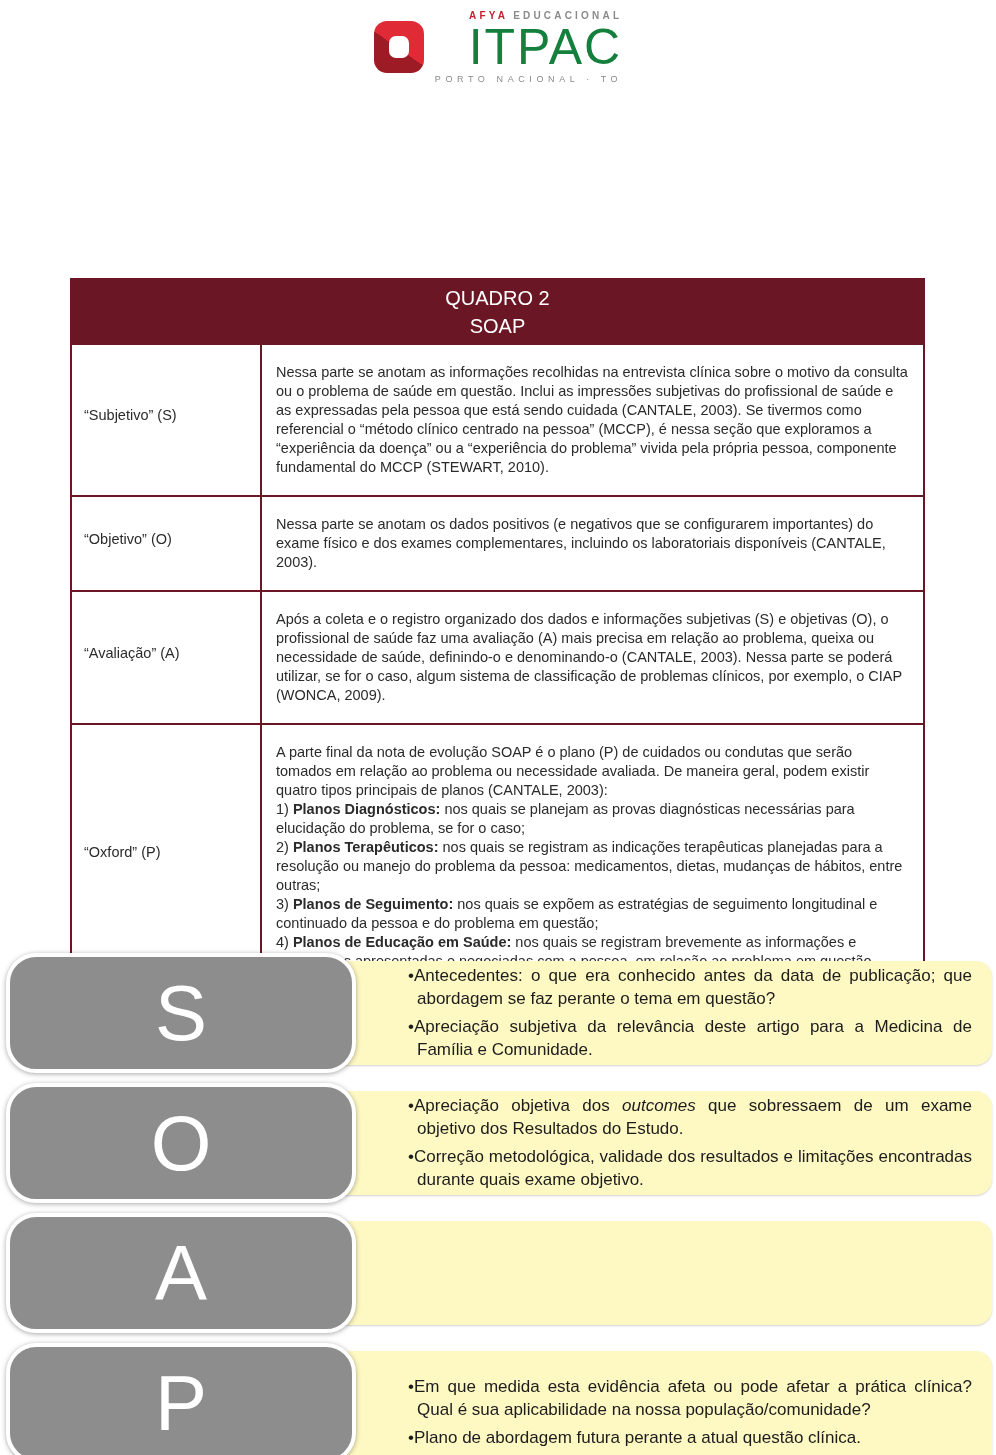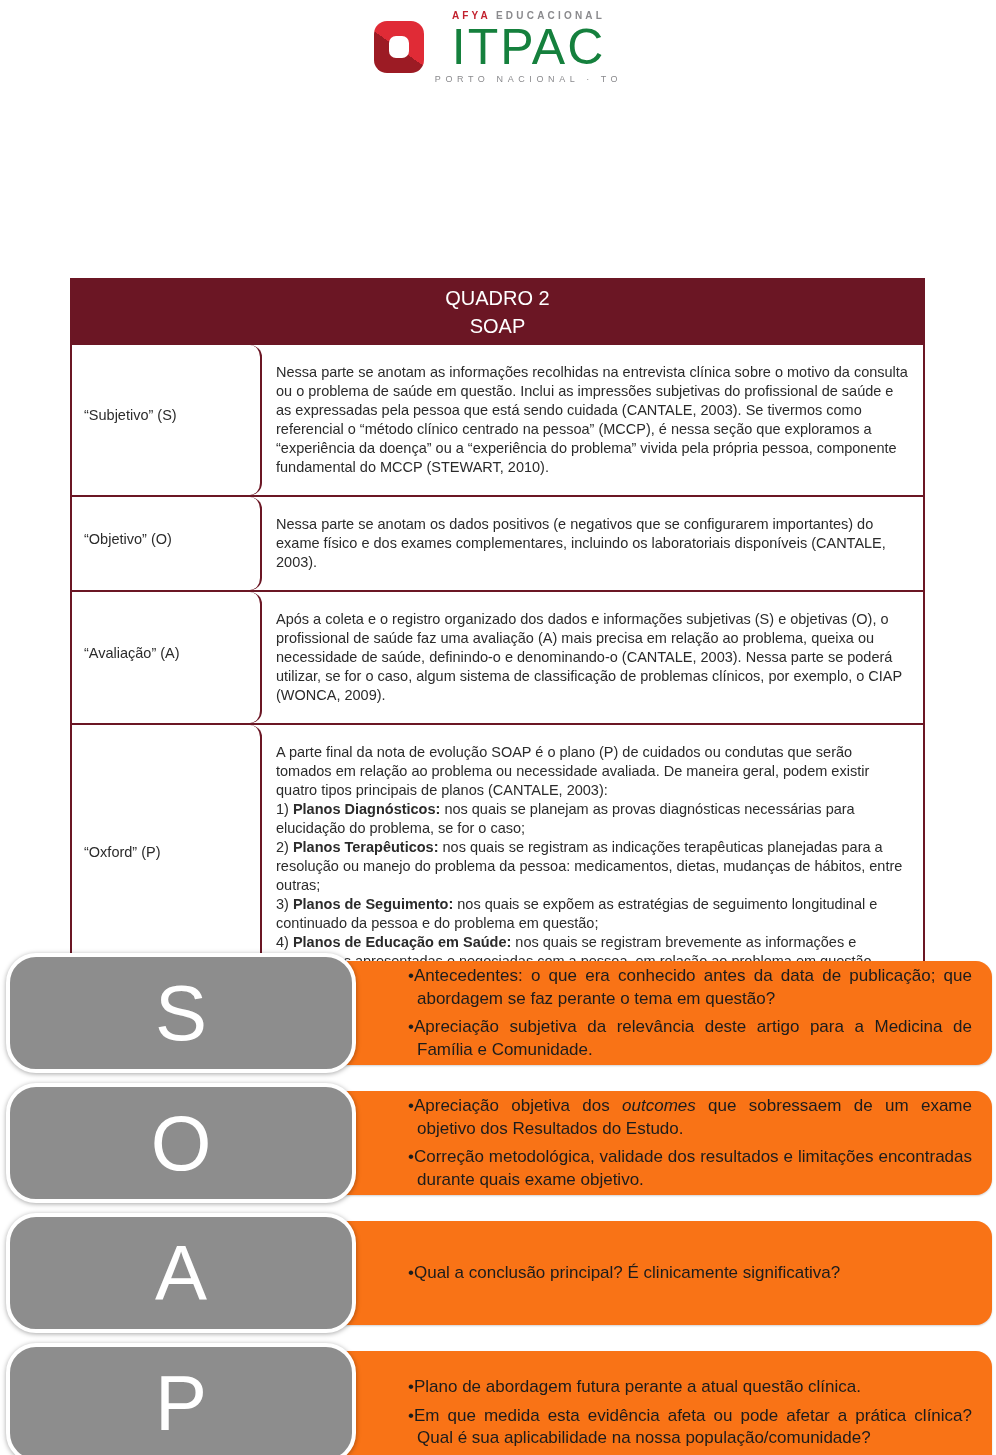--- a/index.html
+++ b/index.html
@@ -8,46 +8,46 @@
     background:#ffffff; overflow:hidden;
     font-family:"Liberation Sans", sans-serif;
   }
 
   
   .logo { position:absolute; top:10px; left:0; right:0;
           display:flex; justify-content:center; align-items:center; gap:11px; }
   .logo-icon { width:50px; height:52px; border-radius:13px; position:relative;
                background:linear-gradient(215deg,#e02b36 52%,#9c1b24 52%); }
   .logo-icon::after { content:""; position:absolute; inset:15px; background:#fff; border-radius:7px; }
-  .logo-text { display:flex; flex-direction:column; align-items:center; }
+  .logo-text { display:flex; flex-direction:column; align-items:flex-end; }
   .logo-top { font-size:10px; font-weight:bold; letter-spacing:3.2px; color:#8a8a8d; white-space:nowrap; }
   .logo-top .afya { color:#c2212e; margin-right:5px; }
   .logo-name { font-size:50px; font-weight:normal; color:#15803d; letter-spacing:2px; line-height:1.05; }
   .logo-bottom { font-size:9px; letter-spacing:4.6px; color:#8a8a8d; margin-top:0; white-space:nowrap; }
 
   
   .quadro { position:absolute; top:278px; left:70px; width:855px;
             border:2px solid #6B1624; box-sizing:border-box; background:#fff; }
   .quadro-header { background:#6B1624; color:#fff; min-height:63px;
                    display:flex; flex-direction:column; justify-content:center; align-items:center;
                    font-size:20px; line-height:1.4; }
   .quadro-row { display:flex; border-top:2px solid #6B1624; }
   .cell-label { flex:0 0 190px; width:190px; border-right:2px solid #6B1624;
                 display:flex; align-items:center; padding:6px 6px 16px 12px;
-                box-sizing:border-box; font-size:14.5px; color:#2b2b2b;border-radius:12px; }
+                box-sizing:border-box; font-size:14.5px; color:#2b2b2b; }
   .cell-text { flex:1; padding:18px 14px; font-size:14.5px; line-height:19px;
                color:#2b2b2b; box-sizing:border-box; }
   .cell-text b { font-weight:bold; }
   .r1 { min-height:130px; } .r2 { min-height:71px; } .r3 { min-height:111px; } .r4 { min-height:238px; }
 
   
   .soap-row { position:absolute; left:0; width:996px; height:120px; }
   .row-0 { top:953px; } .row-1 { top:1083px; } .row-2 { top:1213px; } .row-3 { top:1343px; height:140px; }
   .soap-panel { position:absolute; left:190px; right:4px; top:8px; bottom:8px;
-                background:#f97316; border-radius:16px;
+                background:#fef9c3; border-radius:16px;
                 padding:6px 20px 6px 218px; box-sizing:border-box;
                 display:flex; flex-direction:column; justify-content:center;
                 box-shadow:0 1px 2px rgba(0,0,0,0.18); }
   .soap-box { position:absolute; left:6px; top:0; width:350px; height:120px;
               background:#8d8d8d; border:4px solid #ffffff; border-radius:30px;
               box-sizing:border-box; display:flex; align-items:center; justify-content:center;
               color:#ffffff; font-size:78px; font-weight:400; line-height:1;
               box-shadow:0 1px 5px rgba(0,0,0,0.35); z-index:2; }
   .bullet { font-size:17px; line-height:22.5px; text-align:justify; color:#1c1c1c;
             padding-left:9px; text-indent:-9px; }
@@ -109,26 +109,25 @@
   <div class="soap-row row-1">
     <div class="soap-panel">
       <div class="bullet">Apreciação objetiva dos <i>outcomes</i> que sobressaem de um exame objetivo dos Resultados do Estudo.</div>
       <div class="bullet">Correção metodológica, validade dos resultados e limitações encontradas durante quais exame objetivo.</div>
     </div>
     <div class="soap-box">O</div>
   </div>
 
   <div class="soap-row row-2">
     <div class="soap-panel">
-      <div class="bullet">Qual a conclusão principal? É clinicamente significativa?</div>
     </div>
     <div class="soap-box">A</div>
   </div>
 
   <div class="soap-row row-3">
     <div class="soap-panel">
+      <div class="bullet">Em que medida esta evidência afeta ou pode afetar a prática clínica? Qual é sua aplicabilidade na nossa população/comunidade?</div>
       <div class="bullet">Plano de abordagem futura perante a atual questão clínica.</div>
-      <div class="bullet">Em que medida esta evidência afeta ou pode afetar a prática clínica? Qual é sua aplicabilidade na nossa população/comunidade?</div>
     </div>
     <div class="soap-box">P</div>
   </div>
 
 </div>
 
 </body></html>

